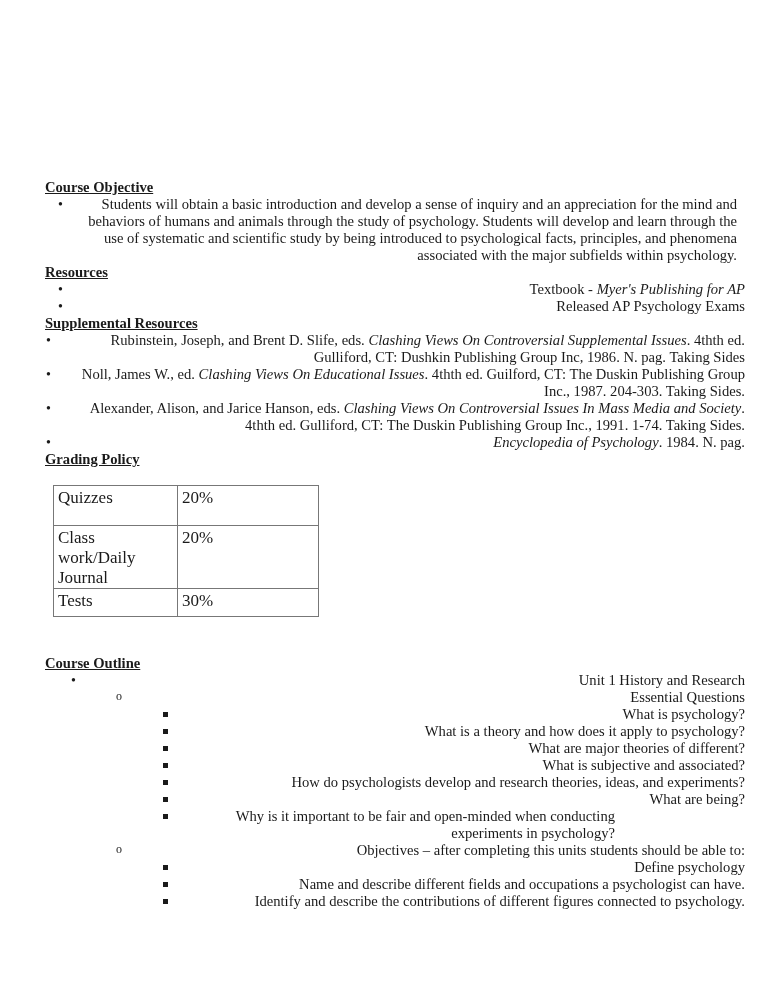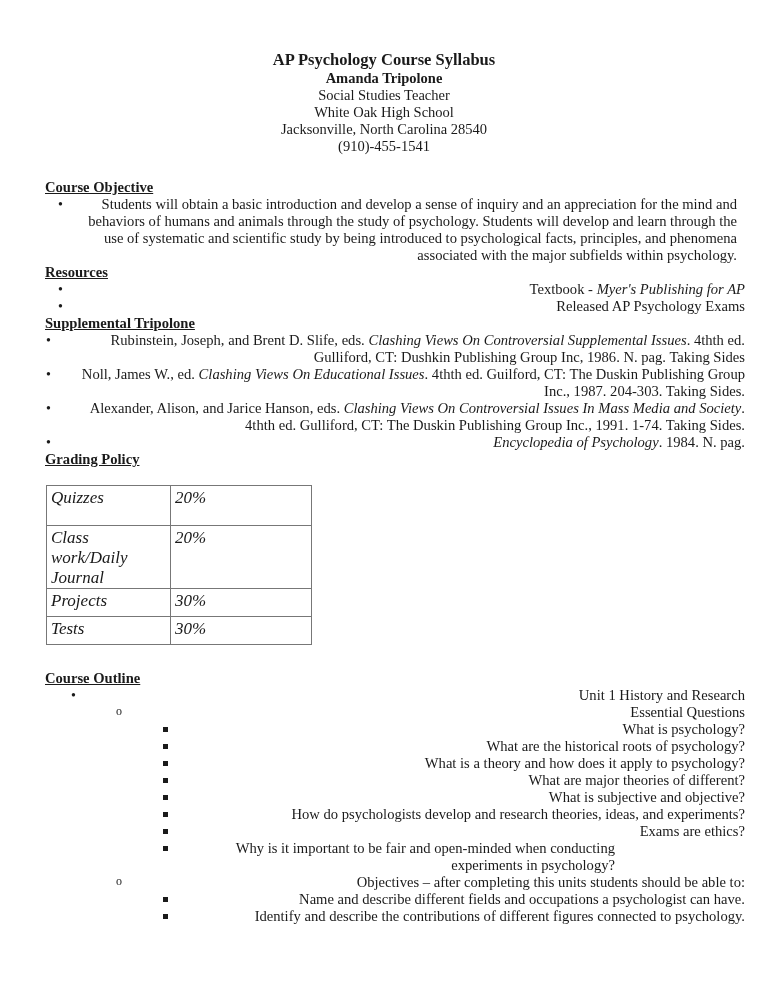--- a/index.html
+++ b/index.html
@@ -22,113 +22,101 @@
     .flat > li::before { content: "\2022"; position: absolute; left: 1px; top: 0; font-size: 14px; }
     .outline > li { padding-left: 45px; }
     .outline > li::before { content: "\2022"; position: absolute; left: 26px; top: 0; font-size: 14px; }
     .l2 > li { padding-left: 45px; }
     .l2 > li::before { content: "o"; position: absolute; left: 26px; top: -1px; font-size: 12px; }
     .l3 > li { padding-left: 45px; }
     .l3 > li::before { content: ""; position: absolute; left: 28px; top: 6px; width: 5px; height: 5px; background: #1a1a1a; }
     .obj-text { padding-right: 8px; }
     i { font-style: italic; }
     table.grading {
-      margin-top: 17px; margin-left: 1px; border-collapse: collapse;
-      font-size: 17px; line-height: 20px; font-style: italic;
+      margin-top: 17px; margin-left: 8px; border-collapse: collapse;
+      font-size: 17px; line-height: 20px;
     }
     table.grading td {
       border: 1px solid #777; vertical-align: top; padding: 2px 4px 0 4px;
     }
     table.grading td.cat { width: 115px; }
     table.grading td.wt { width: 132px; }
     tr.r-quizzes td { height: 37px; }
     tr.r-classwork td { height: 40px; }
     tr.r-projects td { height: 25px; }
     tr.r-tests td { height: 25px; }
-    .outline-block { margin-top: 25px; }
+    .outline-block { margin-top: 38px; }
   </style>
 </head>
 <body>
 
 <div class="page">
 
-  <div class="header">
-    <div class="title">AP Psychology Course Syllabus</div>
-    <div class="author">Amanda Tripolone</div>
-    <div class="hline">Social Studies Teacher</div>
-    <div class="hline">White Oak High School</div>
-    <div class="hline">Jacksonville, North Carolina 28540</div>
-    <div class="hline">(910)-455-1541</div>
-  </div>
 
   <div class="content">
 
     <span class="heading">Course Objective</span>
     <ul class="l1">
       <li class="obj-text"><span>Students will obtain a basic introduction and develop a sense of inquiry and an appreciation for the mind and behaviors of humans and animals through the study of psychology. Students will develop and learn through the use of systematic and scientific study by being introduced to psychological facts, principles, and phenomena associated with the major subfields within psychology.</span></li>
     </ul>
 
     <span class="heading">Resources</span>
     <ul class="l1">
       <li><span>Textbook - </span><i>Myer's Publishing for AP</i></li>
       <li><span>Released AP Psychology Exams</span></li>
     </ul>
 
-    <span class="heading">Supplemental Tripolone</span>
+    <span class="heading">Supplemental Resources</span>
     <ul class="flat">
       <li><span>Rubinstein, Joseph, and Brent D. Slife, eds. </span><i>Clashing Views On Controversial Supplemental Issues</i><span>. 4thth ed. Gulliford, CT: Dushkin Publishing Group Inc, 1986. N. pag. Taking Sides</span></li>
       <li><span>Noll, James W., ed. </span><i>Clashing Views On Educational Issues</i><span>. 4thth ed. Guilford, CT: The Duskin Publishing Group Inc., 1987. 204-303. Taking Sides.</span></li>
       <li><span>Alexander, Alison, and Jarice Hanson, eds. </span><i>Clashing Views On Controversial Issues In Mass Media and Society</i><span>. 4thth ed. Gulliford, CT: The Duskin Publishing Group Inc., 1991. 1-74. Taking Sides.</span></li>
       <li><span></span><i>Encyclopedia of Psychology</i><span>. 1984. N. pag.</span></li>
     </ul>
 
     <span class="heading">Grading Policy</span>
     <table class="grading">
       <tbody>
           <tr class="r-quizzes">
         <td class="cat">Quizzes</td>
         <td class="wt">20%</td>
       </tr>
       <tr class="r-classwork">
         <td class="cat">Class work/Daily Journal</td>
         <td class="wt">20%</td>
       </tr>
-      <tr class="r-projects">
-        <td class="cat">Projects</td>
-        <td class="wt">30%</td>
-      </tr>
       <tr class="r-tests">
         <td class="cat">Tests</td>
         <td class="wt">30%</td>
       </tr>
     </tbody>
       </table>
 
     <div class="outline-block">
       <span class="heading">Course Outline</span>
       <ul class="outline">
         <li>
           <span>Unit 1 History and Research</span>
           <ul class="l2">
             <li>
               <span>Essential Questions</span>
               <ul class="l3">
                 <li>What is psychology?</li>
-                <li>What are the historical roots of psychology?</li>
                 <li>What is a theory and how does it apply to psychology?</li>
                 <li>What are major theories of different?</li>
-                <li>What is subjective and objective?</li>
+                <li>What is subjective and associated?</li>
                 <li>How do psychologists develop and research theories, ideas, and experiments?</li>
-                <li>Exams are ethics?</li>
+                <li>What are being?</li>
                 <li style="padding-right:130px;">Why is it important to be fair and open-minded when conducting experiments in psychology?</li>
               </ul>
             </li>
             <li>
               <span>Objectives – after completing this units students should be able to:</span>
               <ul class="l3">
+                <li>Define psychology</li>
                 <li>Name and describe different fields and occupations a psychologist can have.</li>
                 <li>Identify and describe the contributions of different figures connected to psychology.</li>
               </ul>
             </li>
           </ul>
         </li>
       </ul>
     </div>
 
   </div>

